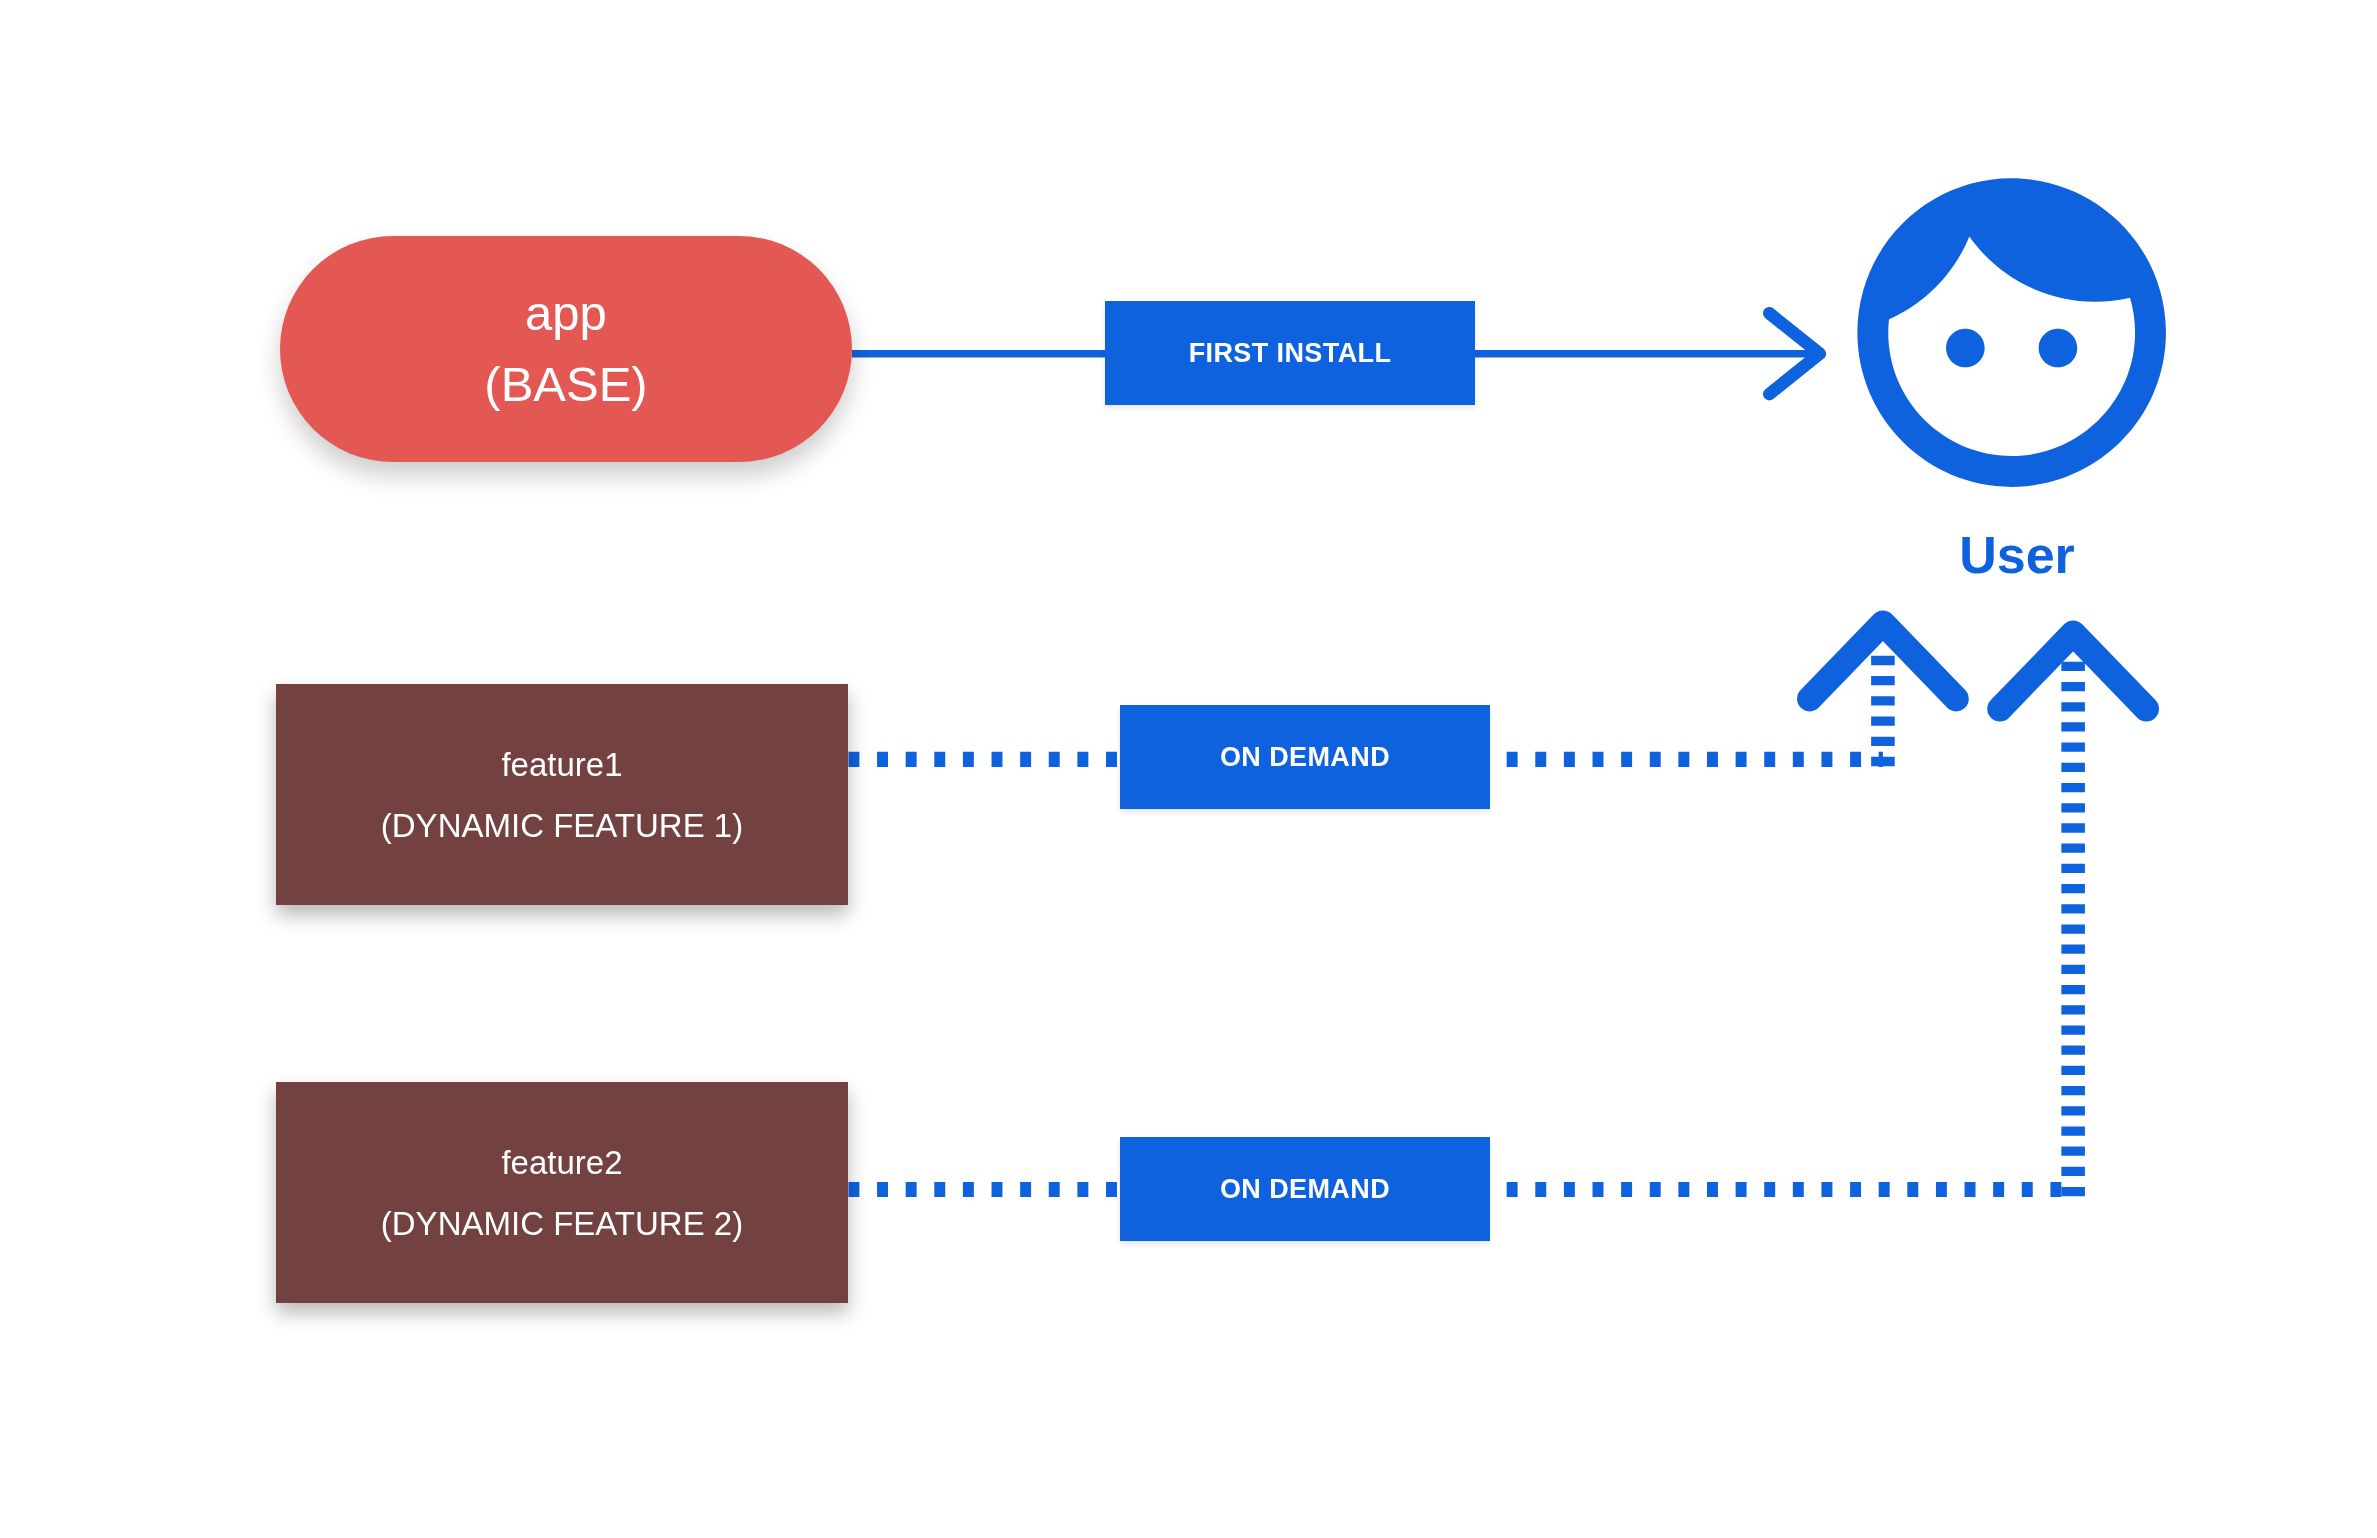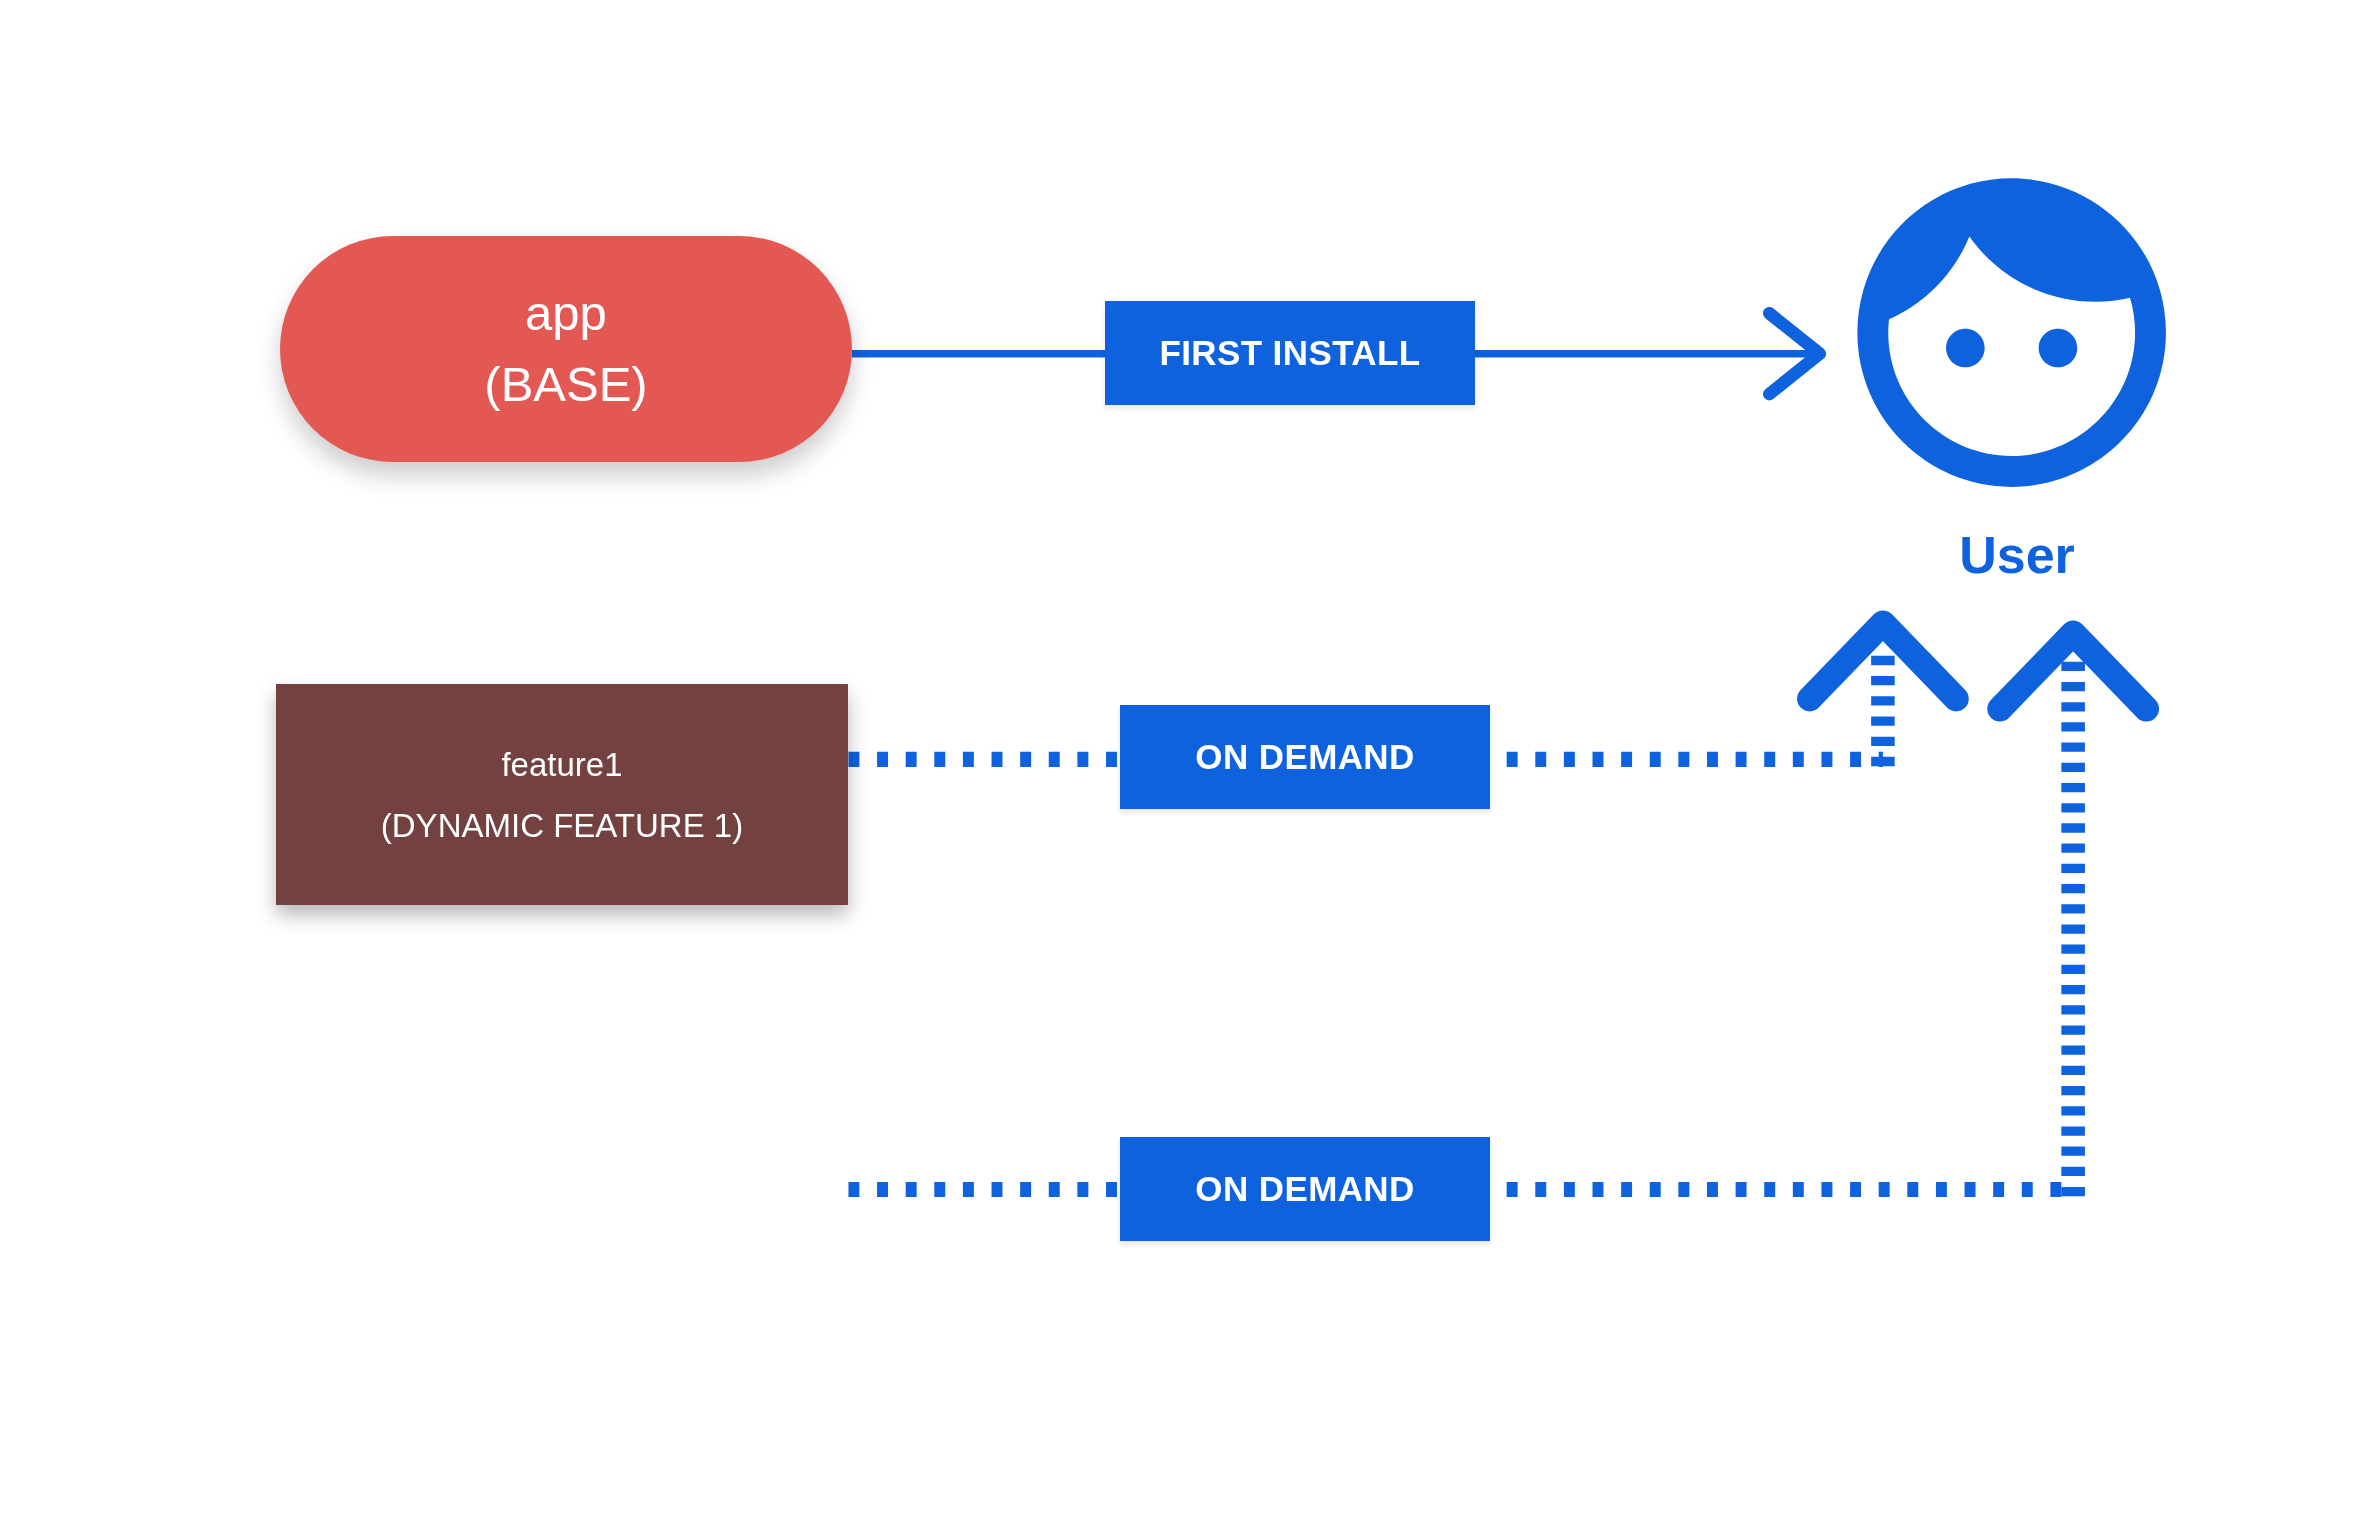--- a/index.html
+++ b/index.html
@@ -27,21 +27,21 @@
     width:572px;height:221px;
     background:#724140;
     box-shadow:0 10px 18.5px rgba(0,0,0,0.28);
     font-size:33px;line-height:61px;
   }
   .feature1{left:276px;top:684px;}
   .feature2{left:276px;top:1082px;}
   .edge-label{
     position:absolute;width:370px;height:104px;
     background:#0E62DE;color:#ffffff;font-weight:700;
-    font-size:35px;letter-spacing:0.4px;
+    font-size:27px;letter-spacing:0.4px;
     display:flex;align-items:center;justify-content:center;text-align:center;
     box-shadow:0 2.5px 5.9px rgba(0,0,0,0.10);
   }
   .label-first{left:1105px;top:301px;}
   .label-od1{left:1120px;top:705px;}
   .label-od2{left:1120px;top:1137px;}
   .user-label{
     position:absolute;left:1832px;top:519px;width:370px;height:71px;
     color:#0E62DE;font-weight:700;font-size:52px;
     display:flex;align-items:center;justify-content:center;text-align:center;
@@ -79,20 +79,24 @@
   <div class="node pill">
     <span class="l1">app</span>
     <span class="l2">(BASE)</span>
   </div>
 
   <div class="node feature feature1">
     <span class="l1">feature1</span>
     <span class="l2">(DYNAMIC FEATURE 1)</span>
   </div>
 
+  <div class="node feature feature2">
+    <span class="l1">feature2</span>
+    <span class="l2">(DYNAMIC FEATURE 2)</span>
+  </div>
 
   <div class="edge-label label-first">FIRST INSTALL</div>
 
   <div class="edge-label label-od1">ON DEMAND</div>
 
   <div class="edge-label label-od2">ON DEMAND</div>
 
   <div class="user-label">User</div>
 
 </div>

